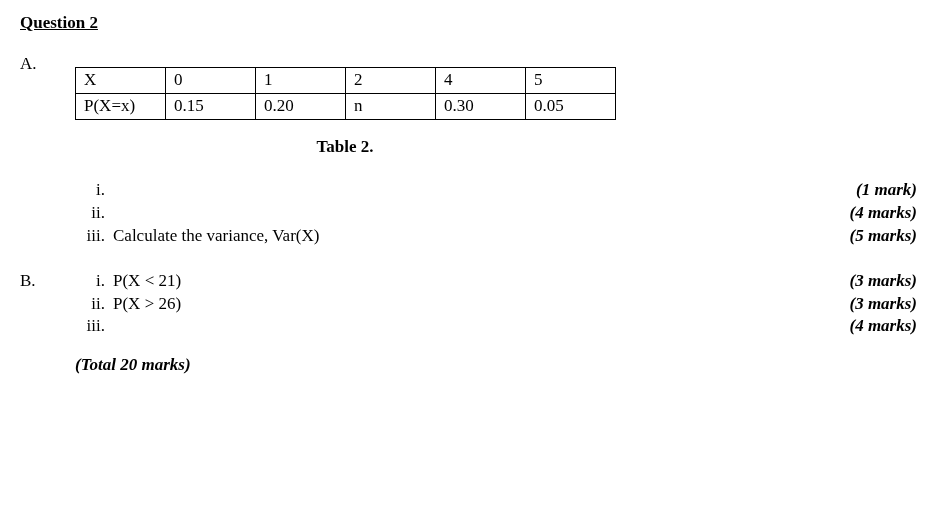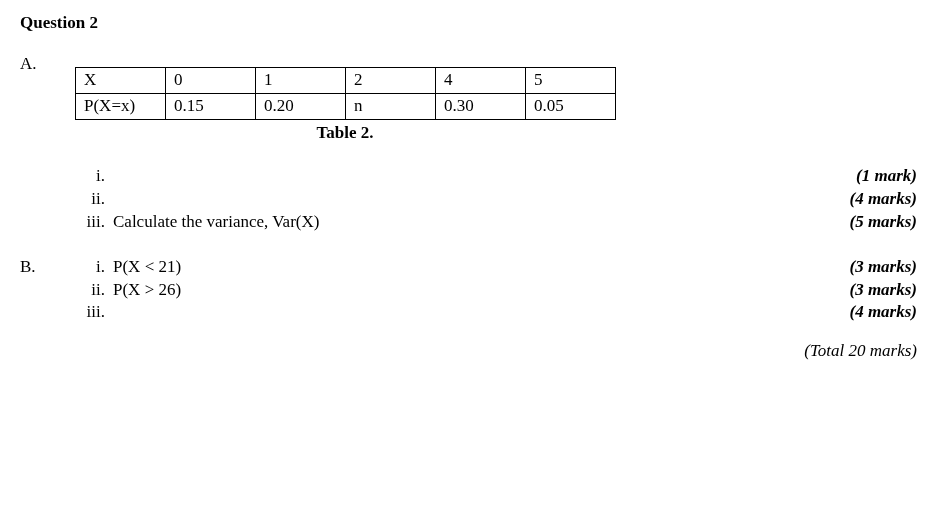--- a/index.html
+++ b/index.html
@@ -7,20 +7,21 @@
     padding: 12px 30px 20px 20px;
     font-family: "Times New Roman", Times, serif;
     font-size: 17px;
     color: #000;
     width: 951px;
     box-sizing: border-box;
     line-height: 1.35;
   }
   .heading {
     font-weight: bold;
+    text-decoration: underline;
     margin-bottom: 18px;
   }
   .section {
     display: flex;
     margin-bottom: 22px;
   }
   .section-label {
     width: 55px;
     flex-shrink: 0;
   }
@@ -33,21 +34,21 @@
   }
   td {
     border: 1px solid #000;
     padding: 1px 8px;
     width: 90px;
     box-sizing: border-box;
   }
   .caption {
     text-align: center;
     font-weight: bold;
-    margin-top: 2px;
+    margin-top: 16px;
     margin-bottom: 20px;
     width: 540px;
   }
   .line {
     display: flex;
     justify-content: space-between;
     align-items: baseline;
   }
   .line-left {
     display: flex;
@@ -59,23 +60,22 @@
     padding-right: 8px;
     flex-shrink: 0;
   }
   .marks {
     font-style: italic;
     font-weight: bold;
     white-space: nowrap;
     padding-right: 4px;
   }
   .total {
-    text-align: right;
     font-style: italic;
-    font-weight: normal;
+    font-weight: bold;
     margin-top: 16px;
     padding-right: 4px;
   }
 </style>
 </head>
 <body>
 
 <div class="heading">Question 2</div>
 
 <div class="section">

